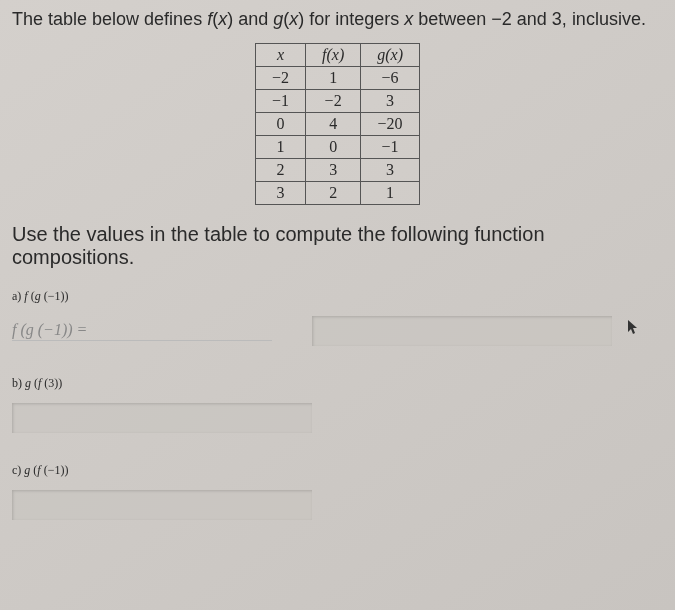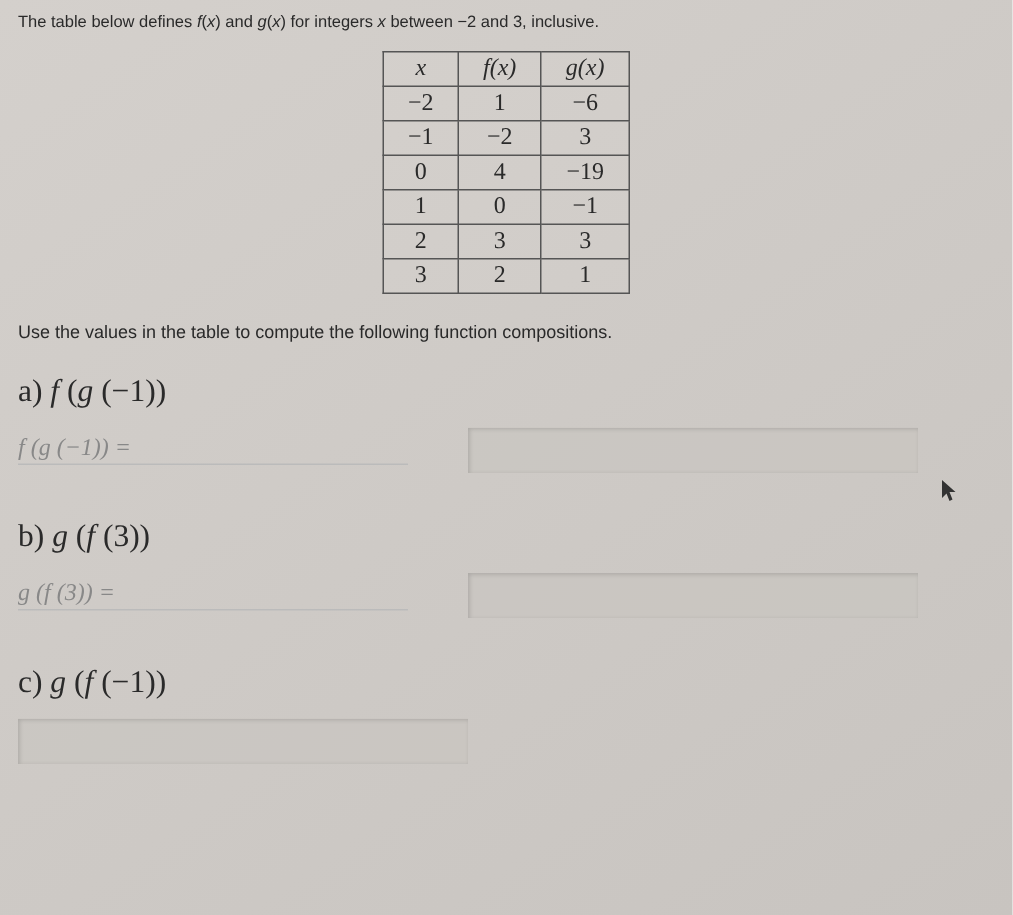--- a/index.html
+++ b/index.html
@@ -11,21 +11,21 @@
       width: 675px;
       height: 610px;
       background: linear-gradient(145deg, #d4d0cc 0%, #c8c4c0 100%);
       font-family: Arial, sans-serif;
       color: #2a2a2a;
       padding: 8px 12px;
       position: relative;
       overflow: hidden;
     }
     .intro {
-      font-size: 11px;
+      font-size: 18px;
       margin-bottom: 12px;
       line-height: 1.3;
     }
     .func-table {
       margin: 0 auto 18px auto;
       border-collapse: collapse;
       background: rgba(255,255,255,0.05);
     }
     .func-table th, .func-table td {
       border: 1px solid #555;
@@ -33,25 +33,25 @@
       text-align: center;
       font-size: 16px;
       font-family: 'Times New Roman', serif;
       min-width: 50px;
     }
     .func-table th {
       font-weight: normal;
       font-style: italic;
     }
     .instruction {
-      font-size: 12px;
+      font-size: 20px;
       margin-bottom: 20px;
     }
     .question {
-      font-size: 21px;
+      font-size: 12px;
       margin-bottom: 12px;
       font-family: 'Times New Roman', serif;
     }
     .answer-row {
       display: flex;
       align-items: center;
       margin-bottom: 30px;
       gap: 40px;
     }
     .answer-label {
@@ -99,21 +99,21 @@
     <td>−6</td>
   </tr>
   <tr>
     <td>−1</td>
     <td>−2</td>
     <td>3</td>
   </tr>
   <tr>
     <td>0</td>
     <td>4</td>
-    <td>−19</td>
+    <td>−20</td>
   </tr>
   <tr>
     <td>1</td>
     <td>0</td>
     <td>−1</td>
   </tr>
   <tr>
     <td>2</td>
     <td>3</td>
     <td>3</td>
@@ -129,21 +129,20 @@
 <div class="instruction">Use the values in the table to compute the following function compositions.</div>
 
 <div class="question">a) <span class="math-i">f</span> (<span class="math-i">g</span> (−1))</div>
 <div class="answer-row">
   <div class="answer-label"><span class="math-i">f</span> (<span class="math-i">g</span> (−1)) =</div>
   <input class="answer-input" type="text" style="">
 </div>
 
 <div class="question">b) <span class="math-i">g</span> (<span class="math-i">f</span> (3))</div>
 <div class="answer-row">
-  <div class="answer-label"><span class="math-i">g</span> (<span class="math-i">f</span> (3)) =</div>
   <input class="answer-input" type="text" style="">
 </div>
 
 <div class="question">c) <span class="math-i">g</span> (<span class="math-i">f</span> (−1))</div>
 <div class="answer-row">
   <input class="answer-input" type="text" style="">
 </div>
 
 <div class="cursor">
   <svg width="12" height="16" viewBox="0 0 12 16">

